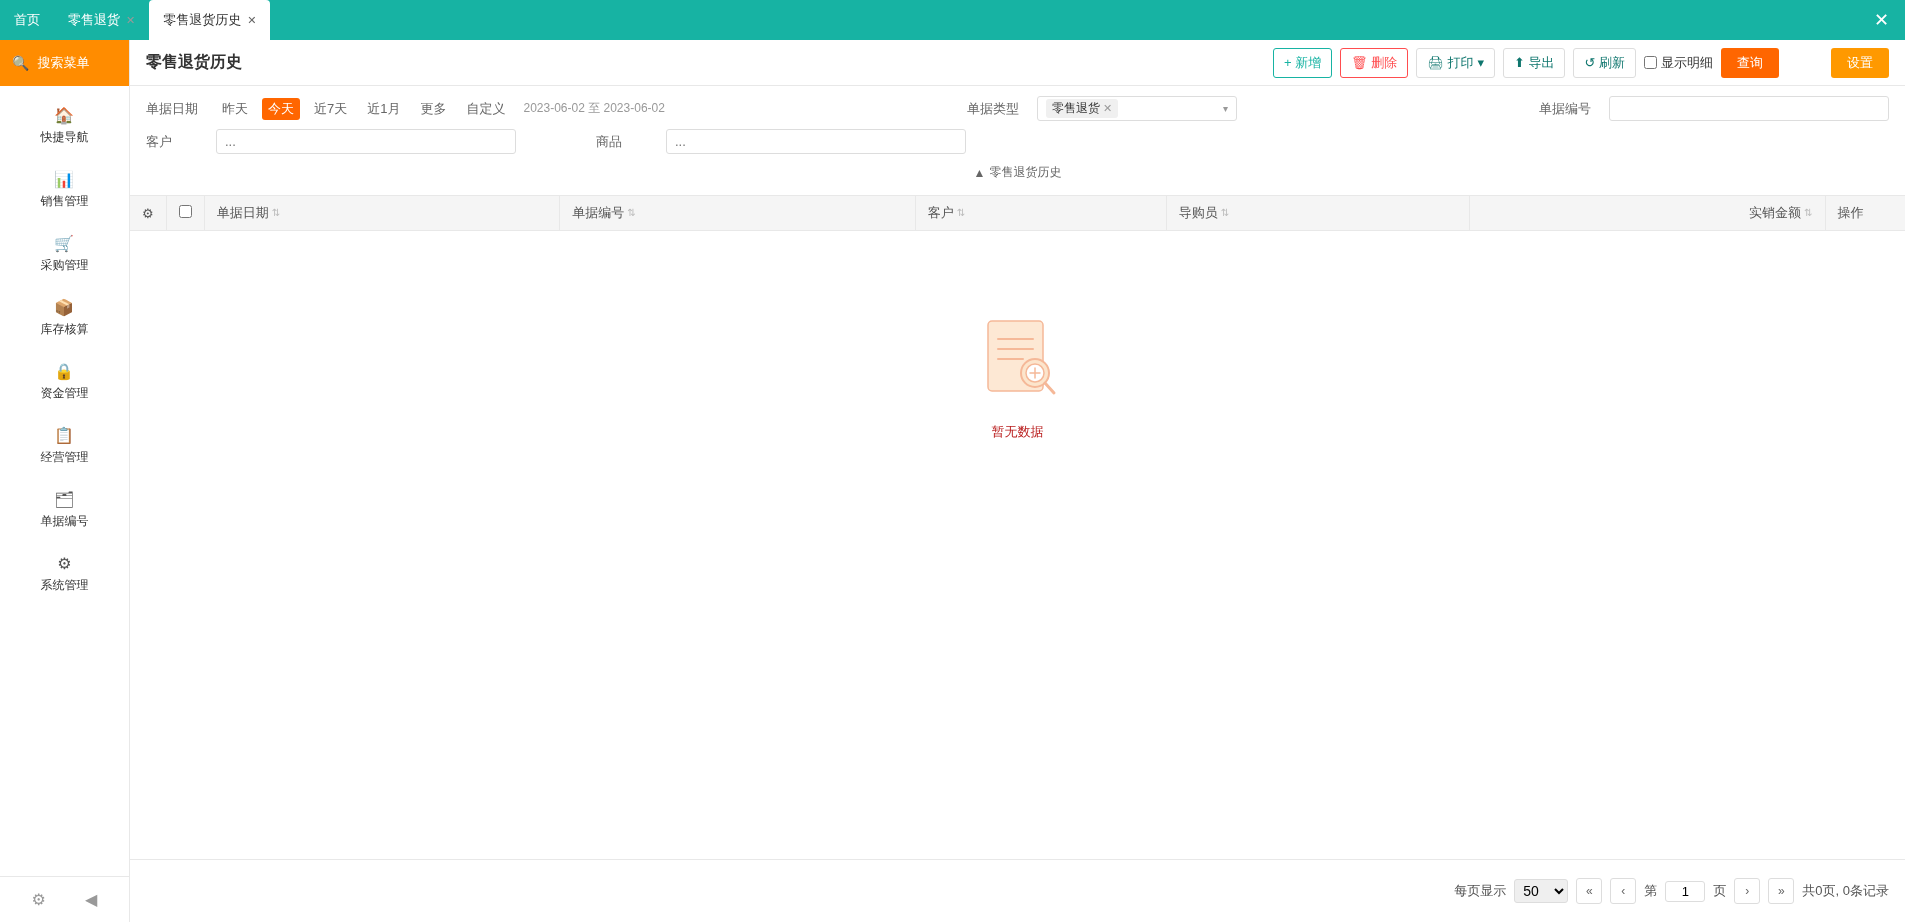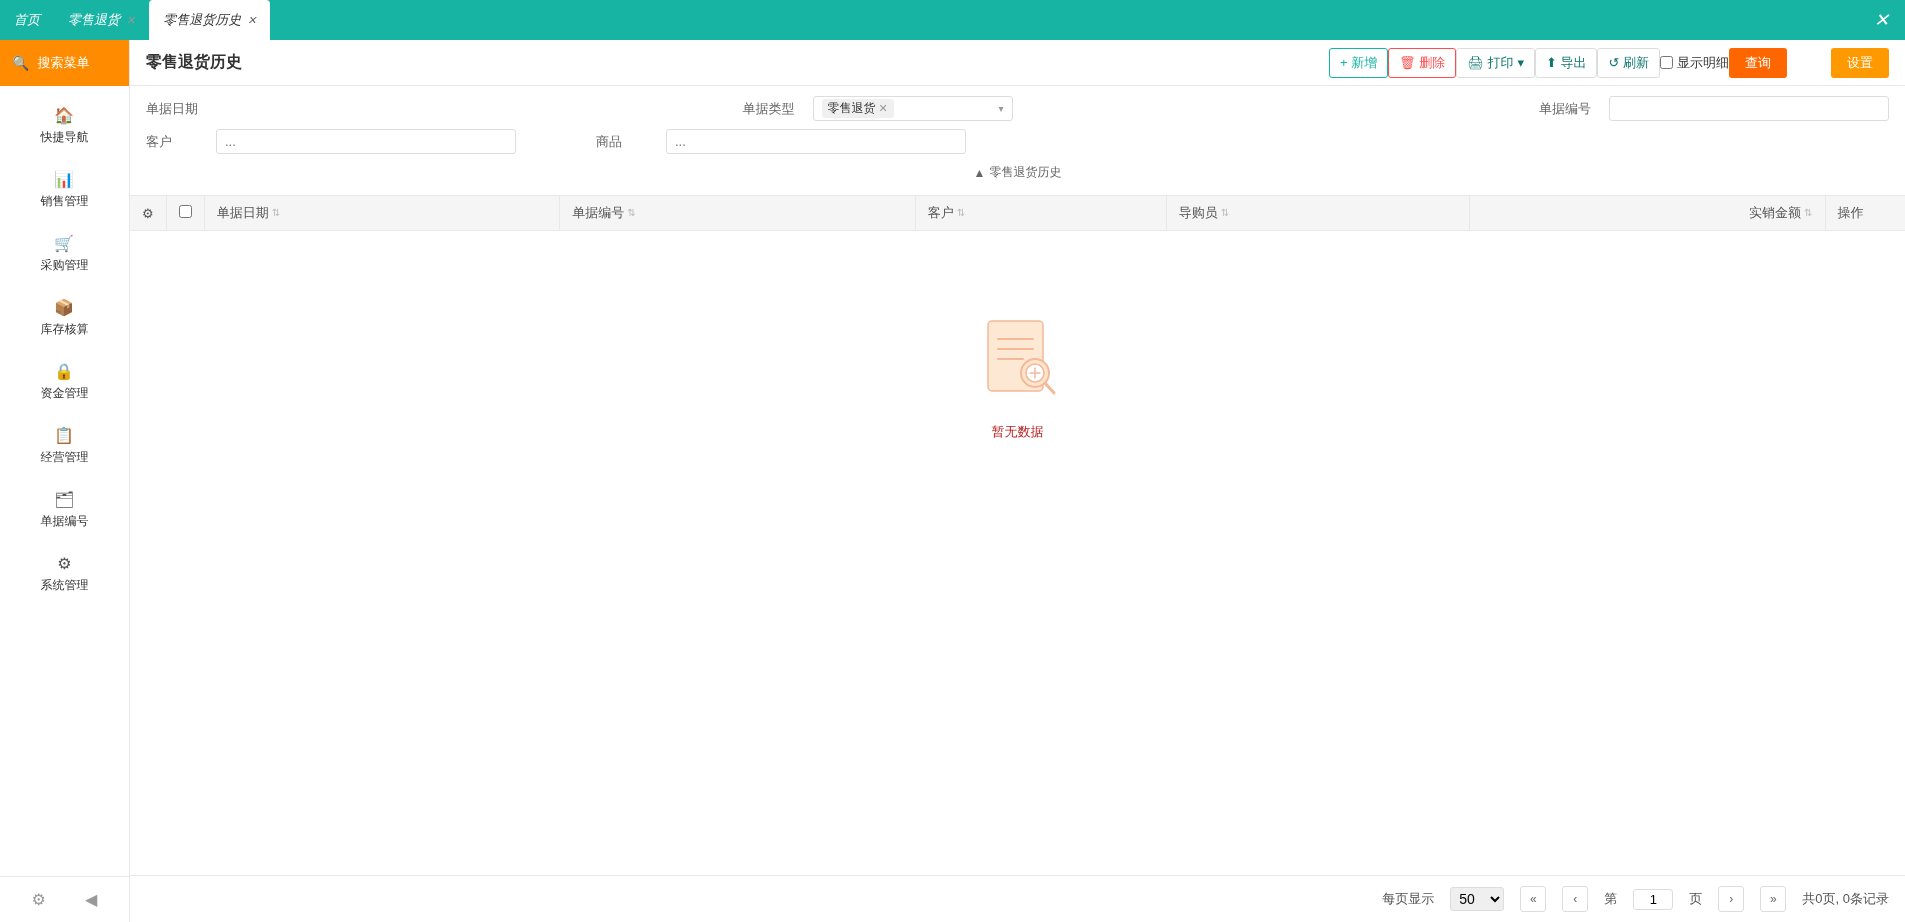--- a/index.html
+++ b/index.html
@@ -6,21 +6,20 @@
     body { width: 1905px; height: 922px; overflow: hidden; background: #f5f5f5; display: flex; flex-direction: column; }
 
     
     .top-bar {
       height: 40px;
       background: #17b3a3;
       display: flex;
       align-items: center;
       padding: 0 0 0 0;
       flex-shrink: 0;
-      font-style: italic;
     }
     .tab-item {
       height: 40px;
       display: flex;
       align-items: center;
       padding: 0 14px;
       font-size: 13px;
       color: #fff;
       cursor: pointer;
       white-space: nowrap;
@@ -114,21 +113,21 @@
       background: #fff;
       padding: 0 16px;
       height: 46px;
       display: flex;
       align-items: center;
       justify-content: space-between;
       border-bottom: 1px solid #e8e8e8;
       flex-shrink: 0;
     }
     .page-title { font-size: 16px; font-weight: bold; color: #333; }
-    .toolbar { display: flex; align-items: center; gap: 0; }
+    .toolbar { display: flex; align-items: center; gap: 8px; }
     .toolbar-btn {
       display: flex;
       align-items: center;
       gap: 4px;
       padding: 5px 10px;
       font-size: 13px;
       cursor: pointer;
       border: 1px solid #ddd;
       border-radius: 3px;
       background: #fff;
@@ -280,28 +279,28 @@
       font-size: 13px;
     }
     .empty-icon {
       width: 100px;
       height: 100px;
       margin-bottom: 12px;
     }
 
     
     .pagination-bar {
-      height: 47px;
+      height: 63px;
       background: #fff;
       border-top: 1px solid #e8e8e8;
       display: flex;
       align-items: center;
       justify-content: flex-end;
       padding: 0 16px;
-      gap: 16px;
+      gap: 8px;
       font-size: 13px;
       color: #555;
       flex-shrink: 0;
     }
     .page-size-select {
       border: 1px solid #ddd;
       border-radius: 3px;
       padding: 2px 4px;
       font-size: 14px;
     }
@@ -415,20 +414,29 @@
         </label>
         <button class="btn-query">查询</button>
         <button class="btn-setting">设置</button>
       </div>
     </div>
 
     <div class="filter-area">
 
       <div class="filter-row">
         <span class="filter-label">单据日期</span>
+        <div class="date-filters">
+          <span class="date-filter-btn">昨天</span>
+          <span class="date-filter-btn active">今天</span>
+          <span class="date-filter-btn">近7天</span>
+          <span class="date-filter-btn">近1月</span>
+          <span class="date-filter-btn">更多</span>
+          <span class="date-filter-btn">自定义</span>
+          <span class="date-range">2023-06-02 至 2023-06-02</span>
+        </div>
         <span style="flex:1"></span>
         <span class="filter-label" style="min-width:70px">单据类型</span>
         <div class="filter-select-wrapper" style="min-width:200px">
           <div class="filter-tag">
             <span>零售退货</span>
             <span class="filter-tag-close">✕</span>
           </div>
           <span class="filter-select-arrow">▾</span>
         </div>
         <span style="flex:1"></span>

